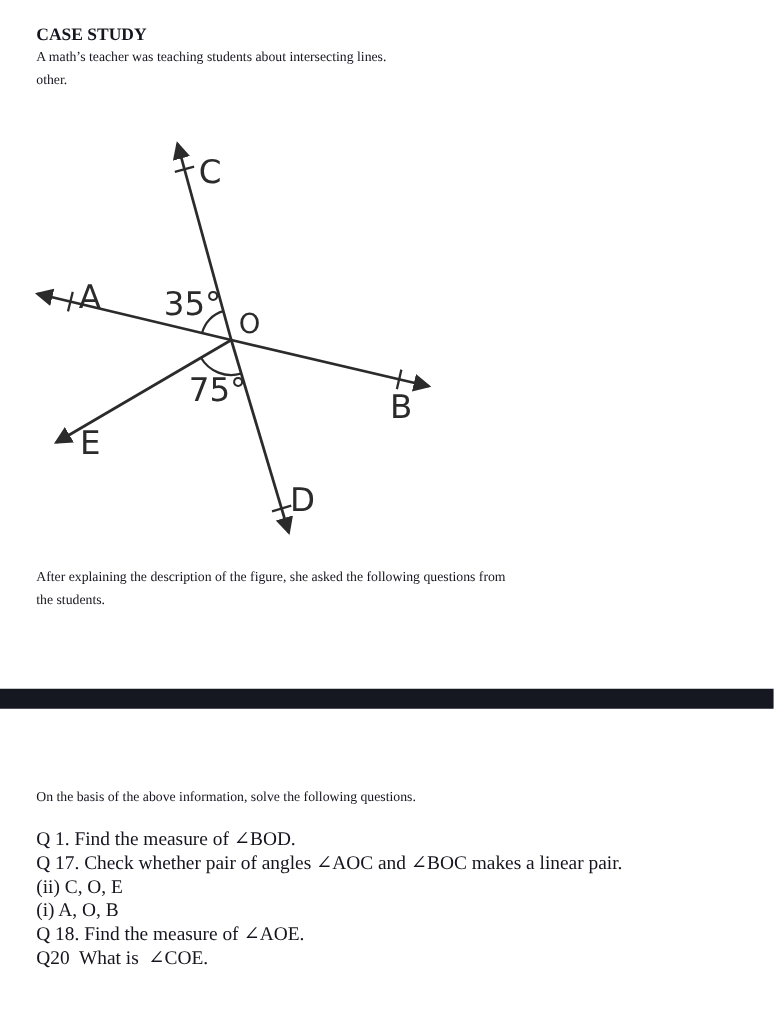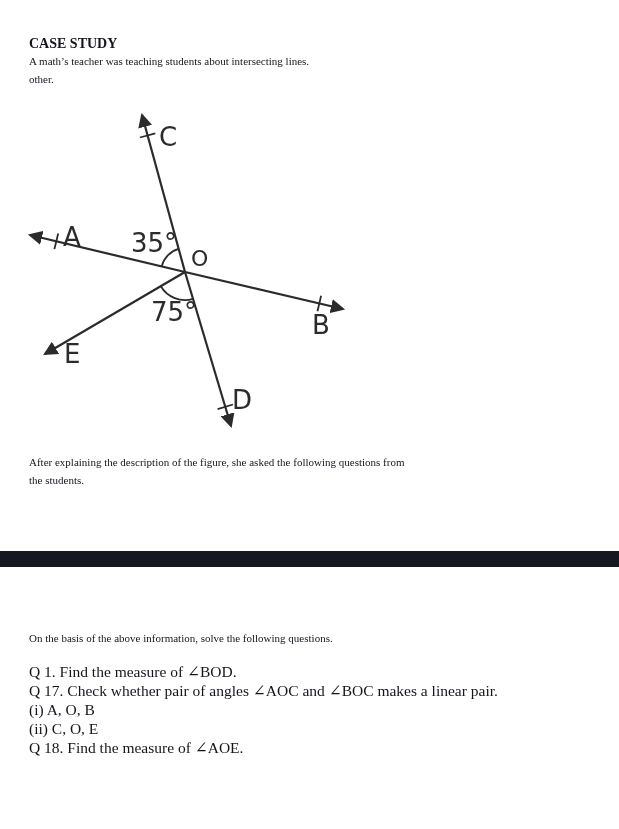--- a/index.html
+++ b/index.html
@@ -42,21 +42,21 @@
   }
   .pt-label { font-size: 26px; }
   .pt-label-o { font-size: 22px; }
   .ang-label { font-size: 26px; }
 </style>
 </head>
 <body>
 
 <div class="page">
 
-  <div class="abs" style="left:29px; top:36px;">
+  <div class="abs" style="left:29px; top:21px;">
     <div class="heading">CASE STUDY</div>
     <div class="body-line">A math’s teacher was teaching students about intersecting lines.</div>
     <div class="body-line">other.</div>
   </div>
 
   <svg class="abs" style="left:0; top:106px;" width="362" height="334" viewBox="0 0 362 334">
     <defs>
       <marker id="ah" viewBox="0 0 10 10" refX="8.5" refY="5" markerWidth="6.5" markerHeight="6.5" orient="auto">
         <path d="M0,0 L10,5 L0,10 z" fill="#2b2b2b"></path>
       </marker>
@@ -92,18 +92,19 @@
     <div class="body-line">the students.</div>
   </div>
 
   <div class="abs divider" style="background: rgb(21, 24, 32);"></div>
 
   <div class="abs body-line" style="left:29px; top:629px;">On the basis of the above information, solve the following questions.</div>
 
   <div class="abs" style="left:29px; top:662px;">
     <div class="q-line">Q 1. Find the measure of ∠BOD.</div>
     <div class="q-line">Q 17. Check whether pair of angles ∠AOC and ∠BOC makes a linear pair.</div>
+    <div class="q-line">(ii) C, O, E</div>
     <div class="q-line">(i) A, O, B</div>
-    <div class="q-line">(ii) C, O, E</div>
     <div class="q-line">Q 18. Find the measure of ∠AOE.</div>
+    <div class="q-line">Q20  What is  ∠COE.</div>
   </div>
 
 </div>
 
 </body></html>

